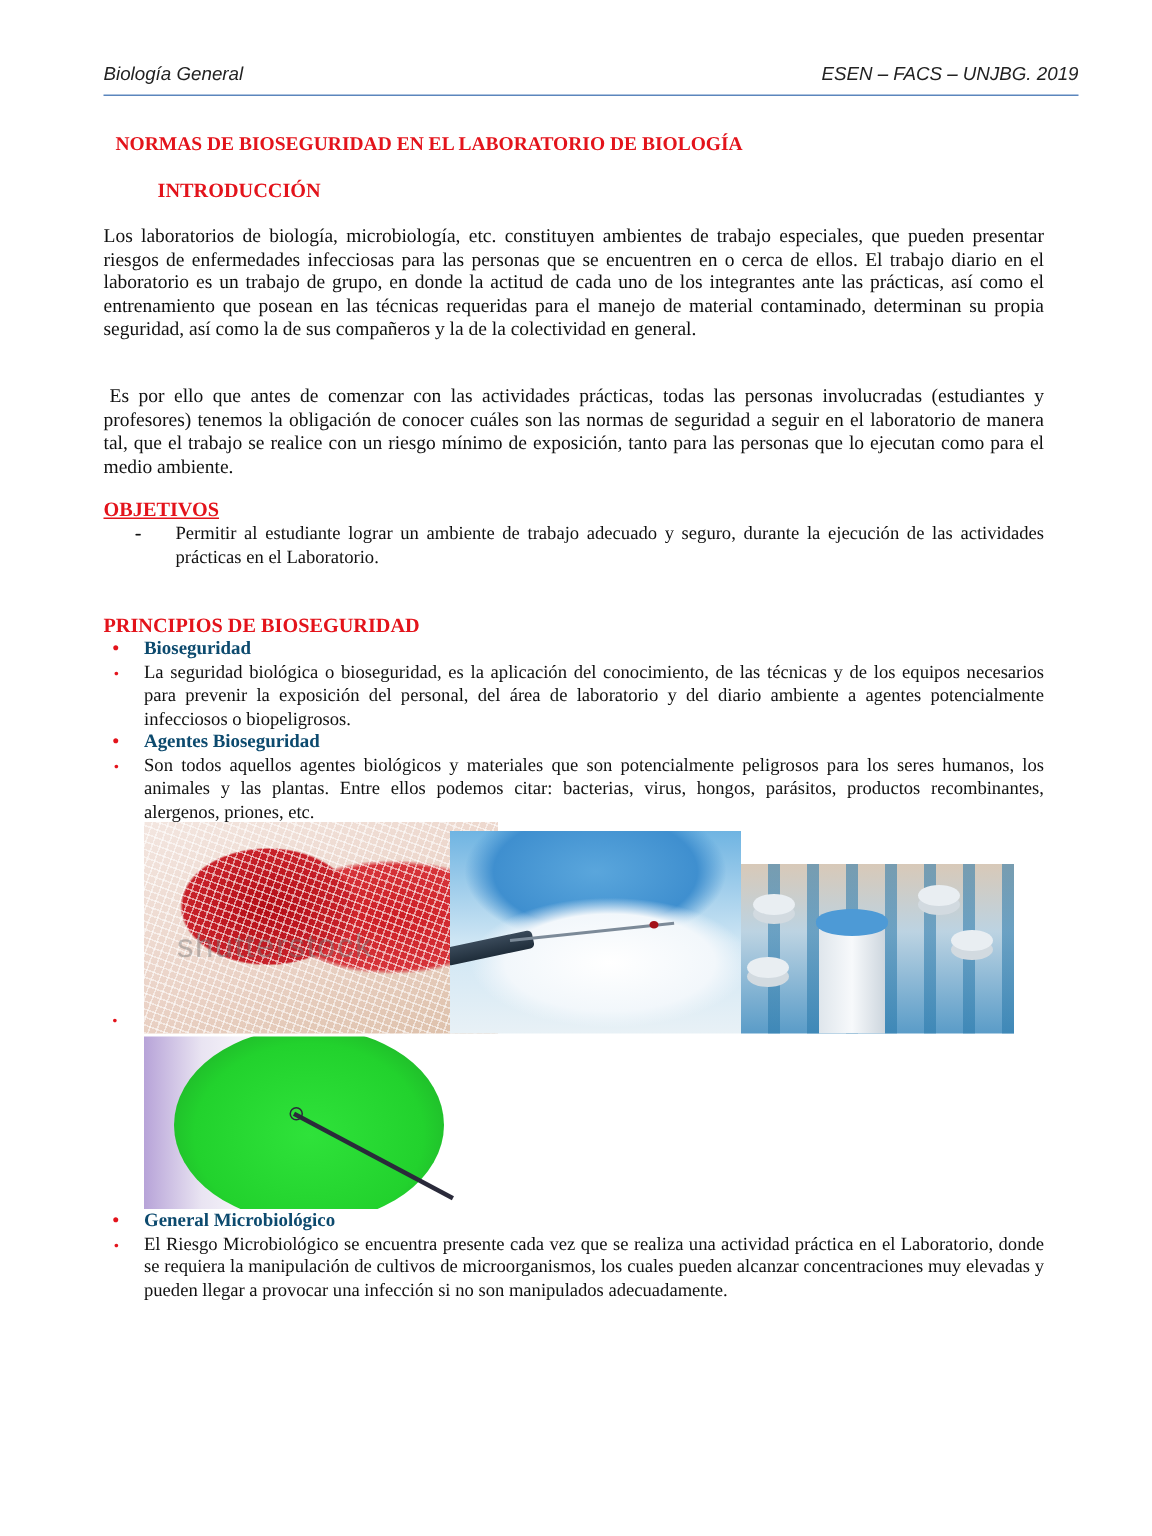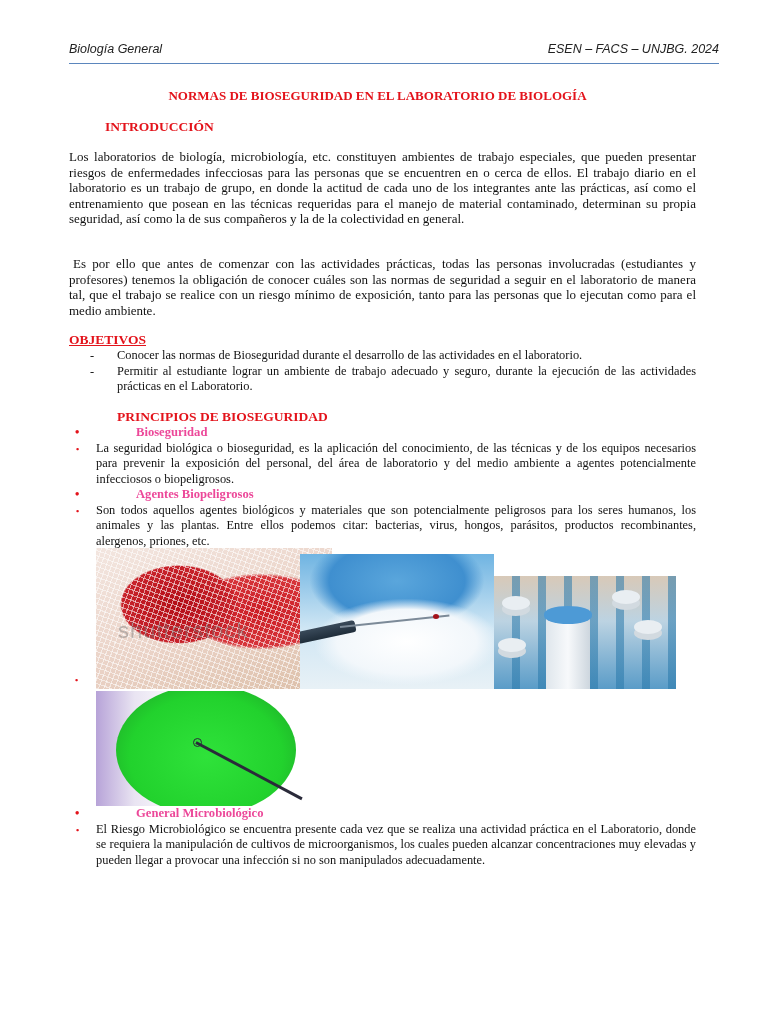--- a/index.html
+++ b/index.html
@@ -1,31 +1,31 @@
 <!DOCTYPE html>
 <html><head>
   <meta charset="utf-8">
   <style>
     html, body { margin: 0; padding: 0; background: #ffffff; }
     body { width: 768px; height: 1024px; position: relative; overflow: hidden; font-family: "Liberation Serif", serif; color: #111; }
     .header { position: absolute; left: 69px; top: 42px; width: 650px; height: 20px; }
     .header .left { position: absolute; left: 0; top: 0; font-family: "Liberation Sans", sans-serif; font-style: italic; font-size: 12.5px; color: #222; }
     .header .right { position: absolute; right: 0; top: 0; font-family: "Liberation Sans", sans-serif; font-style: italic; font-size: 12.5px; color: #222; }
     .header-rule { position: absolute; left: 69px; top: 63px; width: 650px; height: 1px; background: #5b86bd; }
-    .title { position: absolute; left: 64px; top: 88px; width: 627px; text-align: center; color: #e3131b; font-weight: bold; font-size: 13px; }
+    .title { position: absolute; left: 77px; top: 88px; width: 627px; text-align: left; color: #e3131b; font-weight: bold; font-size: 13px; }
     .heading { position: absolute; left: 69px; color: #e3131b; font-weight: bold; font-size: 13.5px; }
     .para { position: absolute; left: 69px; width: 627px; font-size: 13px; line-height: 15.5px; text-align: justify; }
     .dash-list { position: absolute; left: 90px; width: 606px; font-size: 12.4px; line-height: 15.5px; }
     .dash-item { position: relative; padding-left: 27px; text-align: justify; }
     .dash-item .dash { position: absolute; left: 0; top: 0; }
     .blist { position: absolute; left: 75px; width: 621px; font-size: 12.4px; line-height: 15.5px; }
     .b-item { position: relative; padding-left: 21px; text-align: justify; }
     .b-item .dot { position: absolute; left: 0; top: 0; color: #e3131b; font-weight: bold; }
     .b-item .dot.small { font-size: 9px; top: 1px; left: 1px; }
-    .b-item.sub .label { color: #ec4899; font-weight: bold; font-size: 12.6px; margin-left: 40px; }
+    .b-item.sub .label { color: #0c4a6e; font-weight: bold; font-size: 12.6px; }
     .img { position: absolute; overflow: hidden; }
     .img-gauze { left: 96px; top: 548px; width: 236px; height: 141px;
       background:
         repeating-linear-gradient(20deg, rgba(255,255,255,0.55) 0 1px, transparent 1px 5px),
         repeating-linear-gradient(110deg, rgba(255,255,255,0.55) 0 1px, transparent 1px 5px),
         radial-gradient(ellipse 40% 45% at 35% 40%, #b30d16 0%, #c8222a 60%, transparent 62%),
         radial-gradient(ellipse 55% 45% at 70% 45%, #cc1d24 0%, #d6343a 55%, transparent 60%),
         linear-gradient(160deg, #f3e6e0 0%, #ead2c6 55%, #dcbfa8 100%); }
     .img-gauze .wm { position: absolute; left: 22px; top: 70px; font-family: "Liberation Sans", sans-serif; font-size: 22px; color: rgba(120,120,120,0.45); letter-spacing: 1px; }
     .img-syringe { left: 300px; top: 554px; width: 194px; height: 135px;
@@ -48,56 +48,55 @@
     .img-petri .dish { position: absolute; left: 20px; top: -6px; width: 180px; height: 130px; border-radius: 50%; background: radial-gradient(ellipse at 50% 55%, #2fe23a 0%, #22d22d 60%, #1faf29 85%, #d9f0dc 88%, #ffffff 92%); }
     .img-petri .loop { position: absolute; left: 100px; top: 50px; width: 120px; height: 3px; background: #2a2a3a; transform: rotate(28deg); transform-origin: left center; }
     .img-petri .loop-tip { position: absolute; left: 97px; top: 47px; width: 7px; height: 7px; border-radius: 50%; border: 1.5px solid #2a2a3a; }
     .img-bullet { position: absolute; left: 75px; top: 675px; color: #e3131b; font-size: 9px; font-weight: bold; }
   </style>
 </head>
 <body>
 
 <div class="header">
   <span class="left">Biología General</span>
-  <span class="right">ESEN – FACS – UNJBG. 2024</span>
+  <span class="right">ESEN – FACS – UNJBG. 2019</span>
 </div>
 <div class="header-rule"></div>
 
 <div class="title">NORMAS DE BIOSEGURIDAD EN EL LABORATORIO DE BIOLOGÍA</div>
 
 <div class="heading" style="top:119px;margin-left:36px;">INTRODUCCIÓN</div>
 <div class="para" style="top:149px;">Los laboratorios de biología, microbiología, etc. constituyen ambientes de trabajo especiales, que pueden presentar riesgos de enfermedades infecciosas para las personas que se encuentren en o cerca de ellos. El trabajo diario en el laboratorio es un trabajo de grupo, en donde la actitud de cada uno de los integrantes ante las prácticas, así como el entrenamiento que posean en las técnicas requeridas para el manejo de material contaminado, determinan su propia seguridad, así como la de sus compañeros y la de la colectividad en general.</div>
 <div class="para" style="top:256px; text-indent:4px;">Es por ello que antes de comenzar con las actividades prácticas, todas las personas involucradas (estudiantes y profesores) tenemos la obligación de conocer cuáles son las normas de seguridad a seguir en el laboratorio de manera tal, que el trabajo se realice con un riesgo mínimo de exposición, tanto para las personas que lo ejecutan como para el medio ambiente.</div>
 
 <div class="heading" style="top:332px;text-decoration:underline;">OBJETIVOS</div>
 <div class="dash-list" style="top:348px;">
   <div class="dash-item">
     <span class="dash">-</span>
-    <span>Conocer las normas de Bioseguridad durante el desarrollo de las actividades en el laboratorio.</span>
   </div>
   <div class="dash-item">
     <span class="dash">-</span>
     <span>Permitir al estudiante lograr un ambiente de trabajo adecuado y seguro, durante la ejecución de las actividades prácticas en el Laboratorio.</span>
   </div>
 </div>
 
-<div class="heading" style="top:409px;margin-left:48px;">PRINCIPIOS DE BIOSEGURIDAD</div>
+<div class="heading" style="top:409px;">PRINCIPIOS DE BIOSEGURIDAD</div>
 
 <div class="blist" style="top:425px;">
   <div class="b-item sub">
     <span class="dot">•</span>
     <span class="label">Bioseguridad</span>
   </div>
   <div class="b-item">
     <span class="dot small">•</span>
-    <span>La seguridad biológica o bioseguridad, es la aplicación del conocimiento, de las técnicas y de los equipos necesarios para prevenir la exposición del personal, del área de laboratorio y del medio ambiente a agentes potencialmente infecciosos o biopeligrosos.</span>
+    <span>La seguridad biológica o bioseguridad, es la aplicación del conocimiento, de las técnicas y de los equipos necesarios para prevenir la exposición del personal, del área de laboratorio y del diario ambiente a agentes potencialmente infecciosos o biopeligrosos.</span>
   </div>
   <div class="b-item sub">
     <span class="dot">•</span>
-    <span class="label">Agentes Biopeligrosos</span>
+    <span class="label">Agentes Bioseguridad</span>
   </div>
   <div class="b-item">
     <span class="dot small">•</span>
     <span>Son todos aquellos agentes biológicos y materiales que son potencialmente peligrosos para los seres humanos, los animales y las plantas. Entre ellos podemos citar: bacterias, virus, hongos, parásitos, productos recombinantes, alergenos, priones, etc.</span>
   </div>
 </div>
 
 <div class="img img-gauze">
   <span class="wm">shutterstock</span>
 </div>

